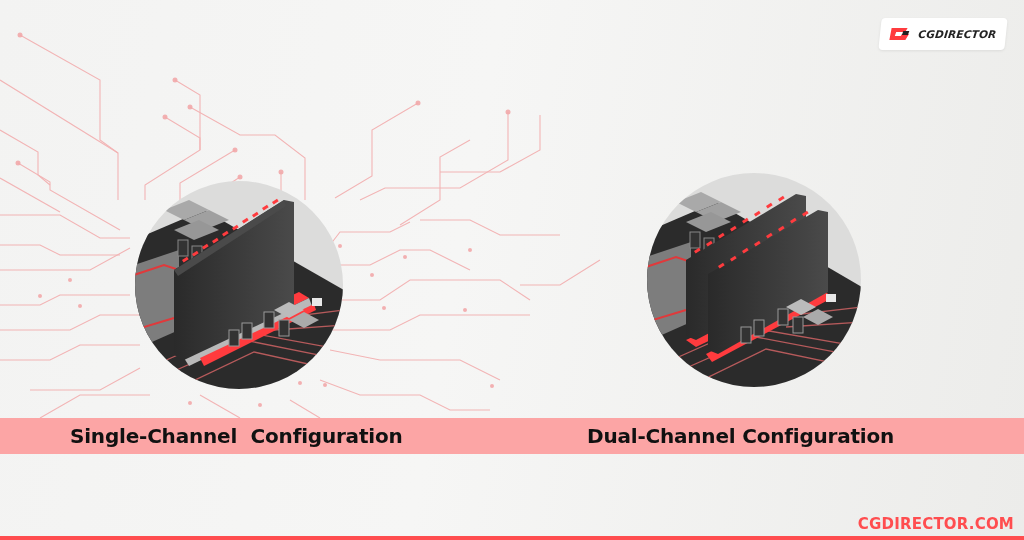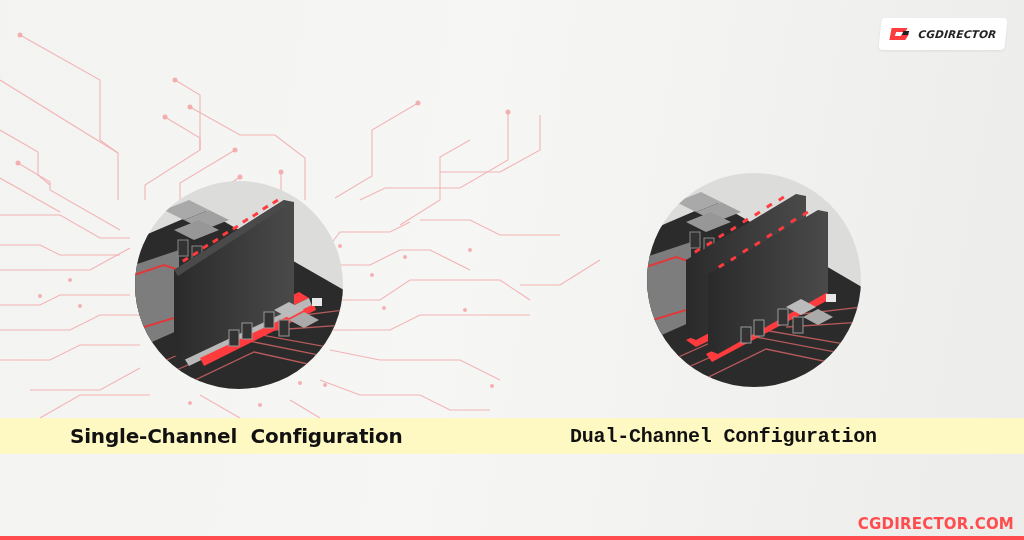--- a/index.html
+++ b/index.html
@@ -18,29 +18,29 @@
     display:flex; align-items:center; justify-content:center; gap:5px;
     transform: skewX(-6deg);
   }
   .logo-mark { width:24px; height:16px; }
   .logo-text {
     font-family: "DejaVu Sans", sans-serif; font-weight:bold; font-style:italic;
     font-size:10.5px; color:#222; letter-spacing:0.2px;
   }
   .banner {
     position:absolute; left:0; top:418px; width:1024px; height:36px;
-    background:#fef9c3;
+    background:#fca5a5;
   }
   .banner-label {
     position:absolute; top:0; height:36px; line-height:37px;
     font-family: "DejaVu Sans", sans-serif; font-weight:bold;
     font-size:20px; color:#111; white-space:pre; letter-spacing:-0.2px;
   }
   .label-single { left:70px; }
-  .label-dual { left:570px;font-family:Liberation Mono, monospace; }
+  .label-dual { left:587px; }
   .footer-url {
     position:absolute; right:10px; top:515px;
     font-family: "DejaVu Sans", sans-serif; font-weight:bold;
     font-size:15px; color:#ff4d4f; letter-spacing:0.2px;
   }
   .bottom-line {
     position:absolute; left:0; top:536px; width:1024px; height:4px;
     background:#ff4d4f;
   }
 </style>

